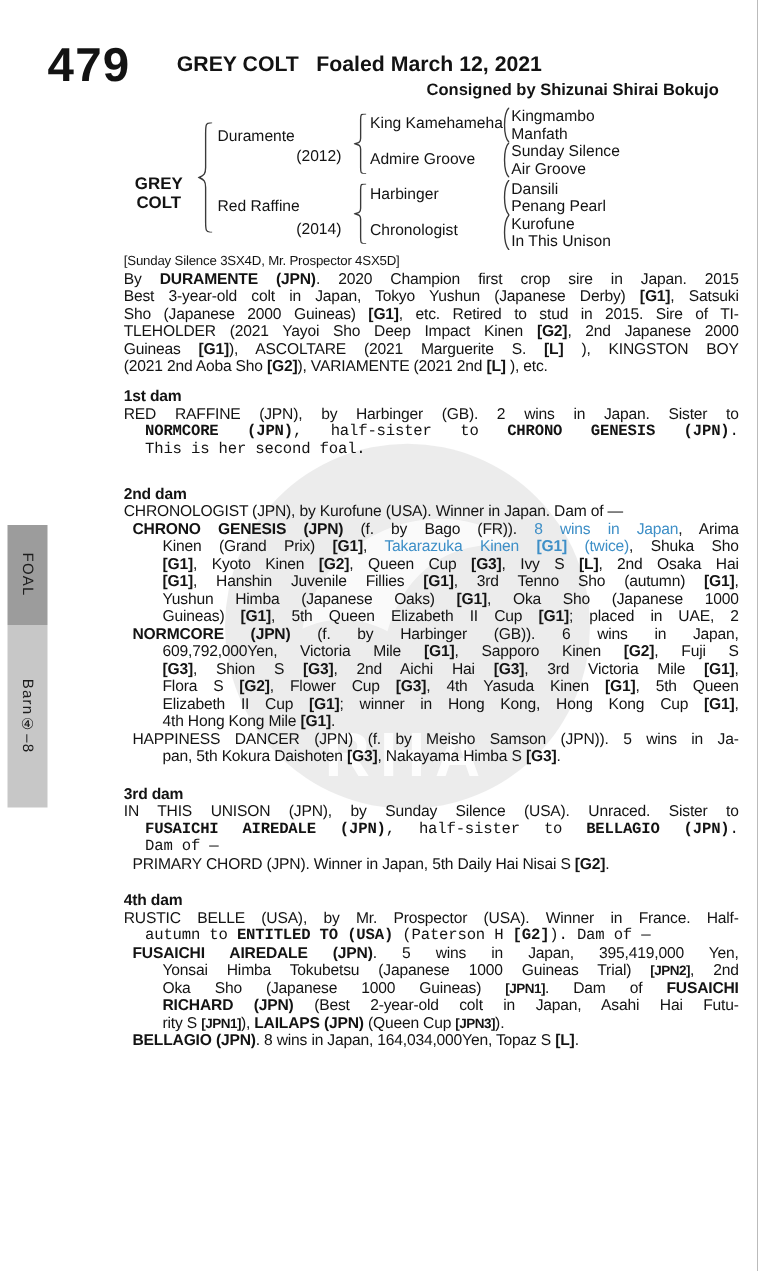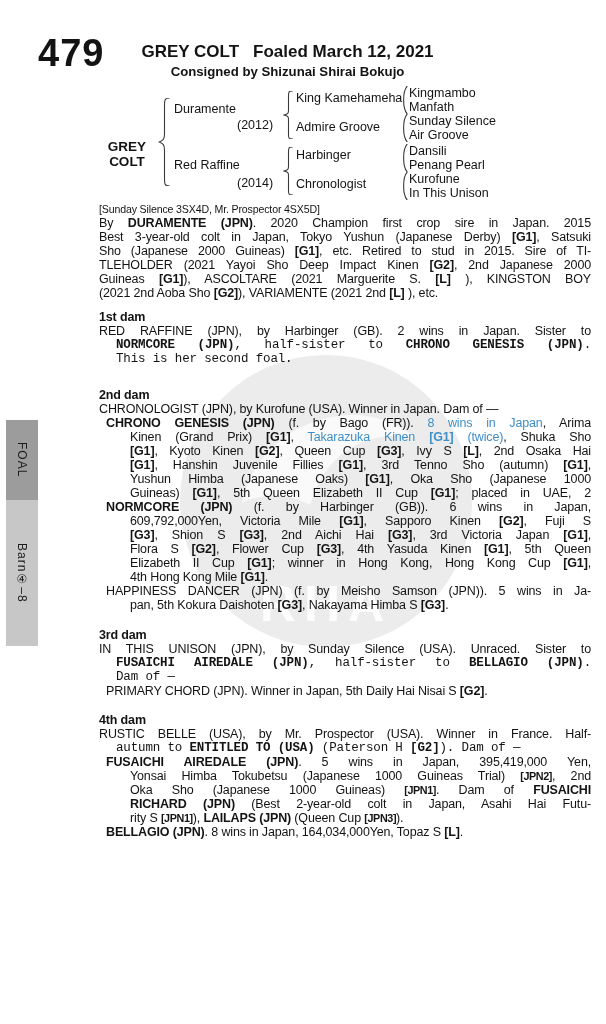--- a/index.html
+++ b/index.html
@@ -9,21 +9,21 @@
   .watermark{position:absolute;left:178px;top:353px;width:296px;height:296px;z-index:0;}
   
   .side-tab{position:absolute;left:6px;width:32px;display:flex;align-items:center;justify-content:center;z-index:2;}
   .side-tab span{writing-mode:vertical-rl;text-orientation:mixed;font-size:12px;color:#1c1c1c;letter-spacing:1px;}
   .tab-foal{top:420px;height:80px;background:#9c9c9c;}
   .tab-barn{top:500px;height:146px;background:#c7c7c7;}
   
   .catalog-number{position:absolute;left:38px;top:32px;font-size:38px;font-weight:bold;letter-spacing:1px;z-index:3;}
   .title-row{position:absolute;left:0;top:42px;width:575px;text-align:center;font-size:17px;font-weight:bold;z-index:3;}
   .title-row .gap{display:inline-block;width:14px;}
-  .consignor{position:absolute;left:0;top:64px;width:575px;text-align:center;font-size:13.2px;font-weight:bold;z-index:3;}
+  .consignor{position:absolute;left:0;top:64px;width:575px;text-align:right;font-size:13.2px;font-weight:bold;z-index:3;}
   
   .ped{position:absolute;left:0;top:0;width:606px;height:210px;font-size:12.5px;z-index:3;}
   .ped .abs{position:absolute;white-space:nowrap;line-height:13px;}
   .ped-subject{left:102px;top:139px;width:50px;text-align:center;font-weight:bold;font-size:13.5px;line-height:15px !important;}
   .ped-sire{left:174px;top:103px;}  .ped-sire-year{left:237px;top:119px;}
   .ped-dam{left:174px;top:159px;}   .ped-dam-year{left:237px;top:177px;}
   .ped-ss{left:296px;top:92px;}  .ped-sd{left:296px;top:121px;}
   .ped-ds{left:296px;top:149px;} .ped-dd{left:296px;top:178px;}
   .anc{left:409px;}
   .bsvg{position:absolute;}
@@ -138,21 +138,21 @@
         <div class="tline first just"><span class="seg-b">CHRONO GENESIS (JPN)</span><span class="seg-t"> (f. by Bago (FR)). </span><span class="seg-u">8 wins in Japan</span><span class="seg-t">, Arima</span></div>
         <div class="tline cont just"><span class="seg-t">Kinen (Grand Prix) </span><span class="seg-b">[G1]</span><span class="seg-t">, </span><span class="seg-u">Takarazuka Kinen </span><span class="seg-bu">[G1]</span><span class="seg-u"> (twice)</span><span class="seg-t">, Shuka Sho</span></div>
         <div class="tline cont just"><span class="seg-b">[G1]</span><span class="seg-t">, Kyoto Kinen </span><span class="seg-b">[G2]</span><span class="seg-t">, Queen Cup </span><span class="seg-b">[G3]</span><span class="seg-t">, Ivy S </span><span class="seg-b">[L]</span><span class="seg-t">, 2nd Osaka Hai</span></div>
         <div class="tline cont just"><span class="seg-b">[G1]</span><span class="seg-t">, Hanshin Juvenile Fillies </span><span class="seg-b">[G1]</span><span class="seg-t">, 3rd Tenno Sho (autumn) </span><span class="seg-b">[G1]</span><span class="seg-t">,</span></div>
         <div class="tline cont just"><span class="seg-t">Yushun Himba (Japanese Oaks) </span><span class="seg-b">[G1]</span><span class="seg-t">, Oka Sho (Japanese 1000</span></div>
         <div class="tline cont just"><span class="seg-t">Guineas) </span><span class="seg-b">[G1]</span><span class="seg-t">, 5th Queen Elizabeth II Cup </span><span class="seg-b">[G1]</span><span class="seg-t">; placed in UAE, 2</span></div>
       </div>
       <div class="para p-off">
         <div class="tline first just"><span class="seg-b">NORMCORE (JPN)</span><span class="seg-t"> (f. by Harbinger (GB)). 6 wins in Japan,</span></div>
         <div class="tline cont just"><span class="seg-t">609,792,000Yen, Victoria Mile </span><span class="seg-b">[G1]</span><span class="seg-t">, Sapporo Kinen </span><span class="seg-b">[G2]</span><span class="seg-t">, Fuji S</span></div>
-        <div class="tline cont just"><span class="seg-b">[G3]</span><span class="seg-t">, Shion S </span><span class="seg-b">[G3]</span><span class="seg-t">, 2nd Aichi Hai </span><span class="seg-b">[G3]</span><span class="seg-t">, 3rd Victoria Japan </span><span class="seg-b">[G1]</span><span class="seg-t">,</span></div>
+        <div class="tline cont just"><span class="seg-b">[G3]</span><span class="seg-t">, Shion S </span><span class="seg-b">[G3]</span><span class="seg-t">, 2nd Aichi Hai </span><span class="seg-b">[G3]</span><span class="seg-t">, 3rd Victoria Mile </span><span class="seg-b">[G1]</span><span class="seg-t">,</span></div>
         <div class="tline cont just"><span class="seg-t">Flora S </span><span class="seg-b">[G2]</span><span class="seg-t">, Flower Cup </span><span class="seg-b">[G3]</span><span class="seg-t">, 4th Yasuda Kinen </span><span class="seg-b">[G1]</span><span class="seg-t">, 5th Queen</span></div>
         <div class="tline cont just"><span class="seg-t">Elizabeth II Cup </span><span class="seg-b">[G1]</span><span class="seg-t">; winner in Hong Kong, Hong Kong Cup </span><span class="seg-b">[G1]</span><span class="seg-t">,</span></div>
         <div class="tline cont"><span class="seg-t">4th Hong Kong Mile </span><span class="seg-b">[G1]</span><span class="seg-t">.</span></div>
       </div>
       <div class="para p-off">
         <div class="tline first just"><span class="seg-t">HAPPINESS DANCER (JPN) (f. by Meisho Samson (JPN)). 5 wins in Ja-</span></div>
         <div class="tline cont"><span class="seg-t">pan, 5th Kokura Daishoten </span><span class="seg-b">[G3]</span><span class="seg-t">, Nakayama Himba S </span><span class="seg-b">[G3]</span><span class="seg-t">.</span></div>
       </div>
       <div class="dam-heading dam-h-2">3rd dam</div>
       <div class="para p-dam">

